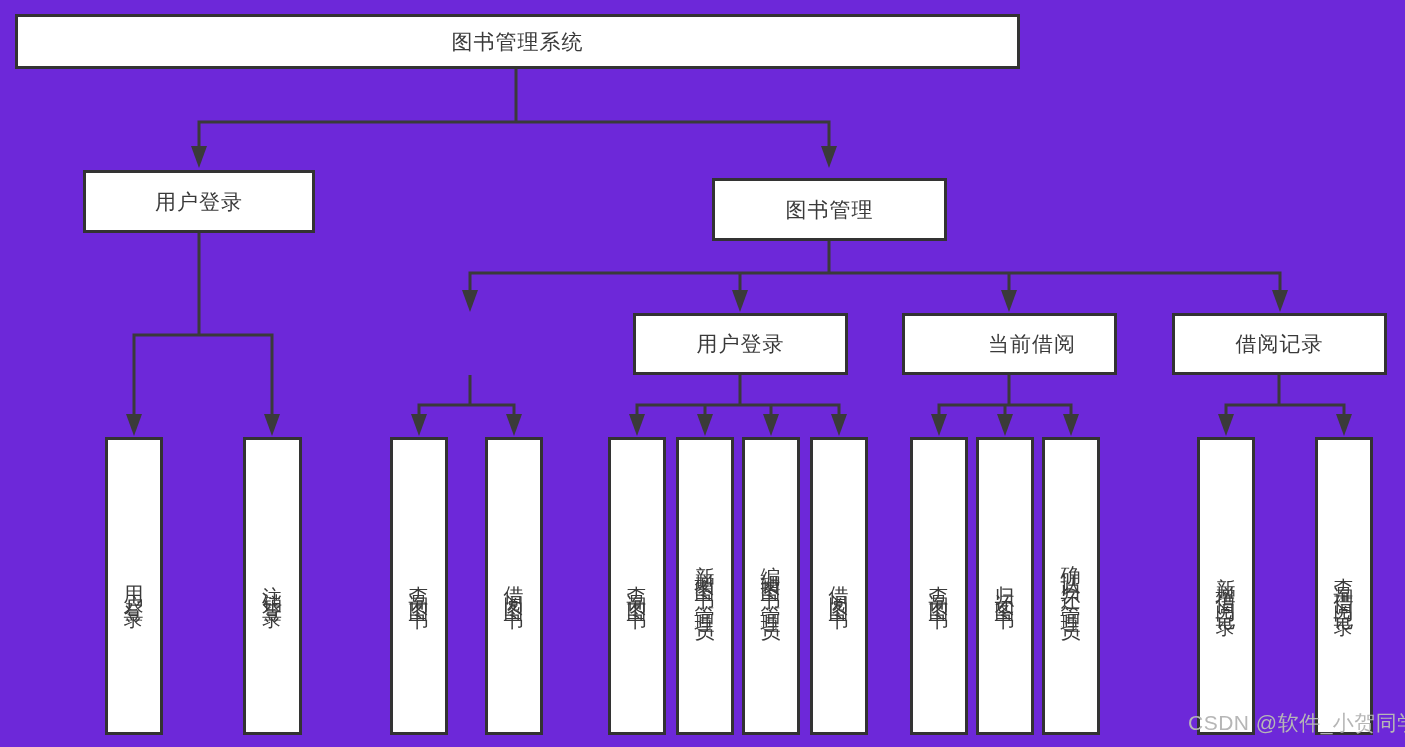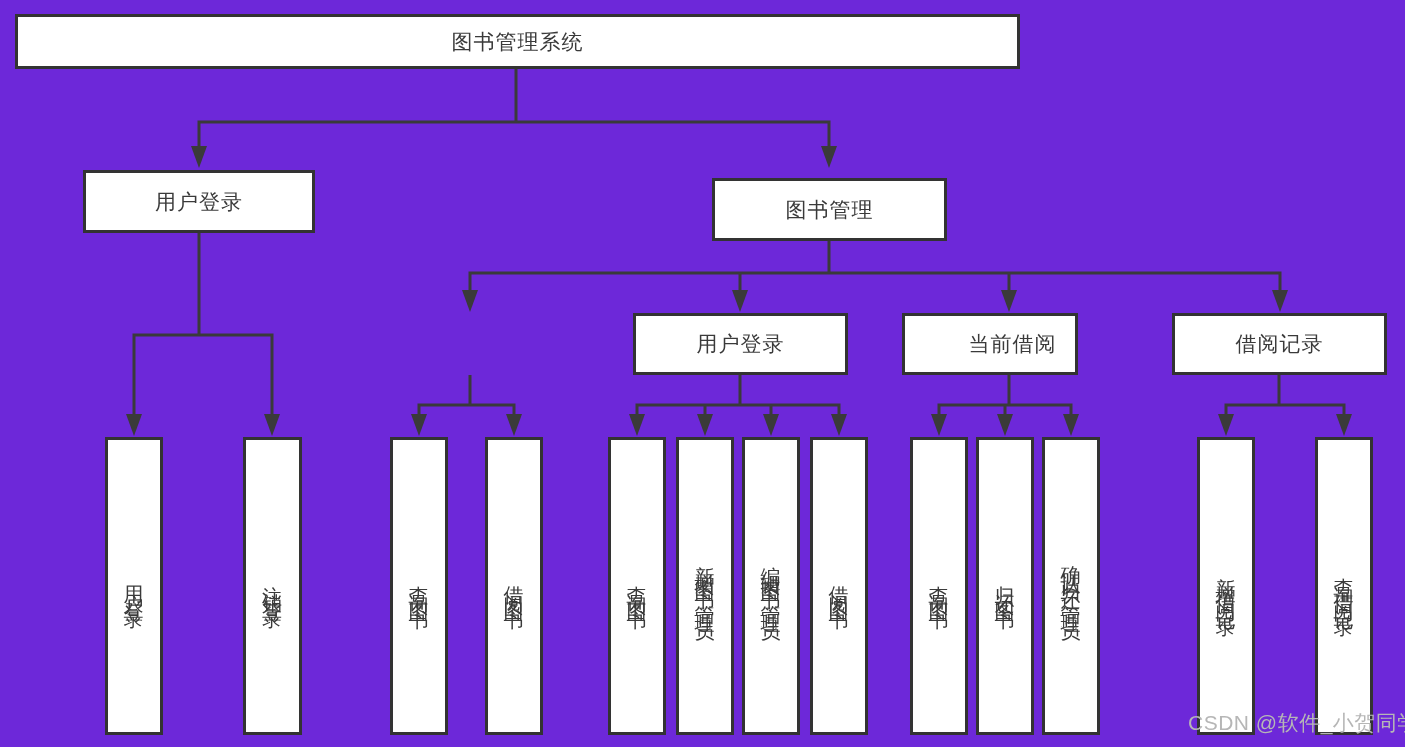--- a/index.html
+++ b/index.html
@@ -74,21 +74,21 @@
   <div class="node hbox" style="left:83px;top:170px;width:232px;height:63px;">
     <span>用户登录</span>
   </div>
   <div class="node hbox" style="left:712px;top:170px;width:235px;height:63px;margin-top:8px;">
     <span>图书管理</span>
   </div>
 
   <div class="node hbox" style="left:633px;top:313px;width:215px;height:62px;">
     <span>用户登录</span>
   </div>
-  <div class="node hbox" style="left:902px;top:313px;width:176px;height:62px;padding-left:45px;">
+  <div class="node hbox" style="left:902px;top:313px;width:215px;height:62px;padding-left:45px;">
     <span>当前借阅</span>
   </div>
   <div class="node hbox" style="left:1172px;top:313px;width:215px;height:62px;">
     <span>借阅记录</span>
   </div>
 
   <div class="node vbox" style="left:105px;top:437px;width:58px;height:298px;">
     <span class="vtext">用户登录</span>
   </div>
   <div class="node vbox" style="left:243px;top:437px;width:59px;height:298px;">

